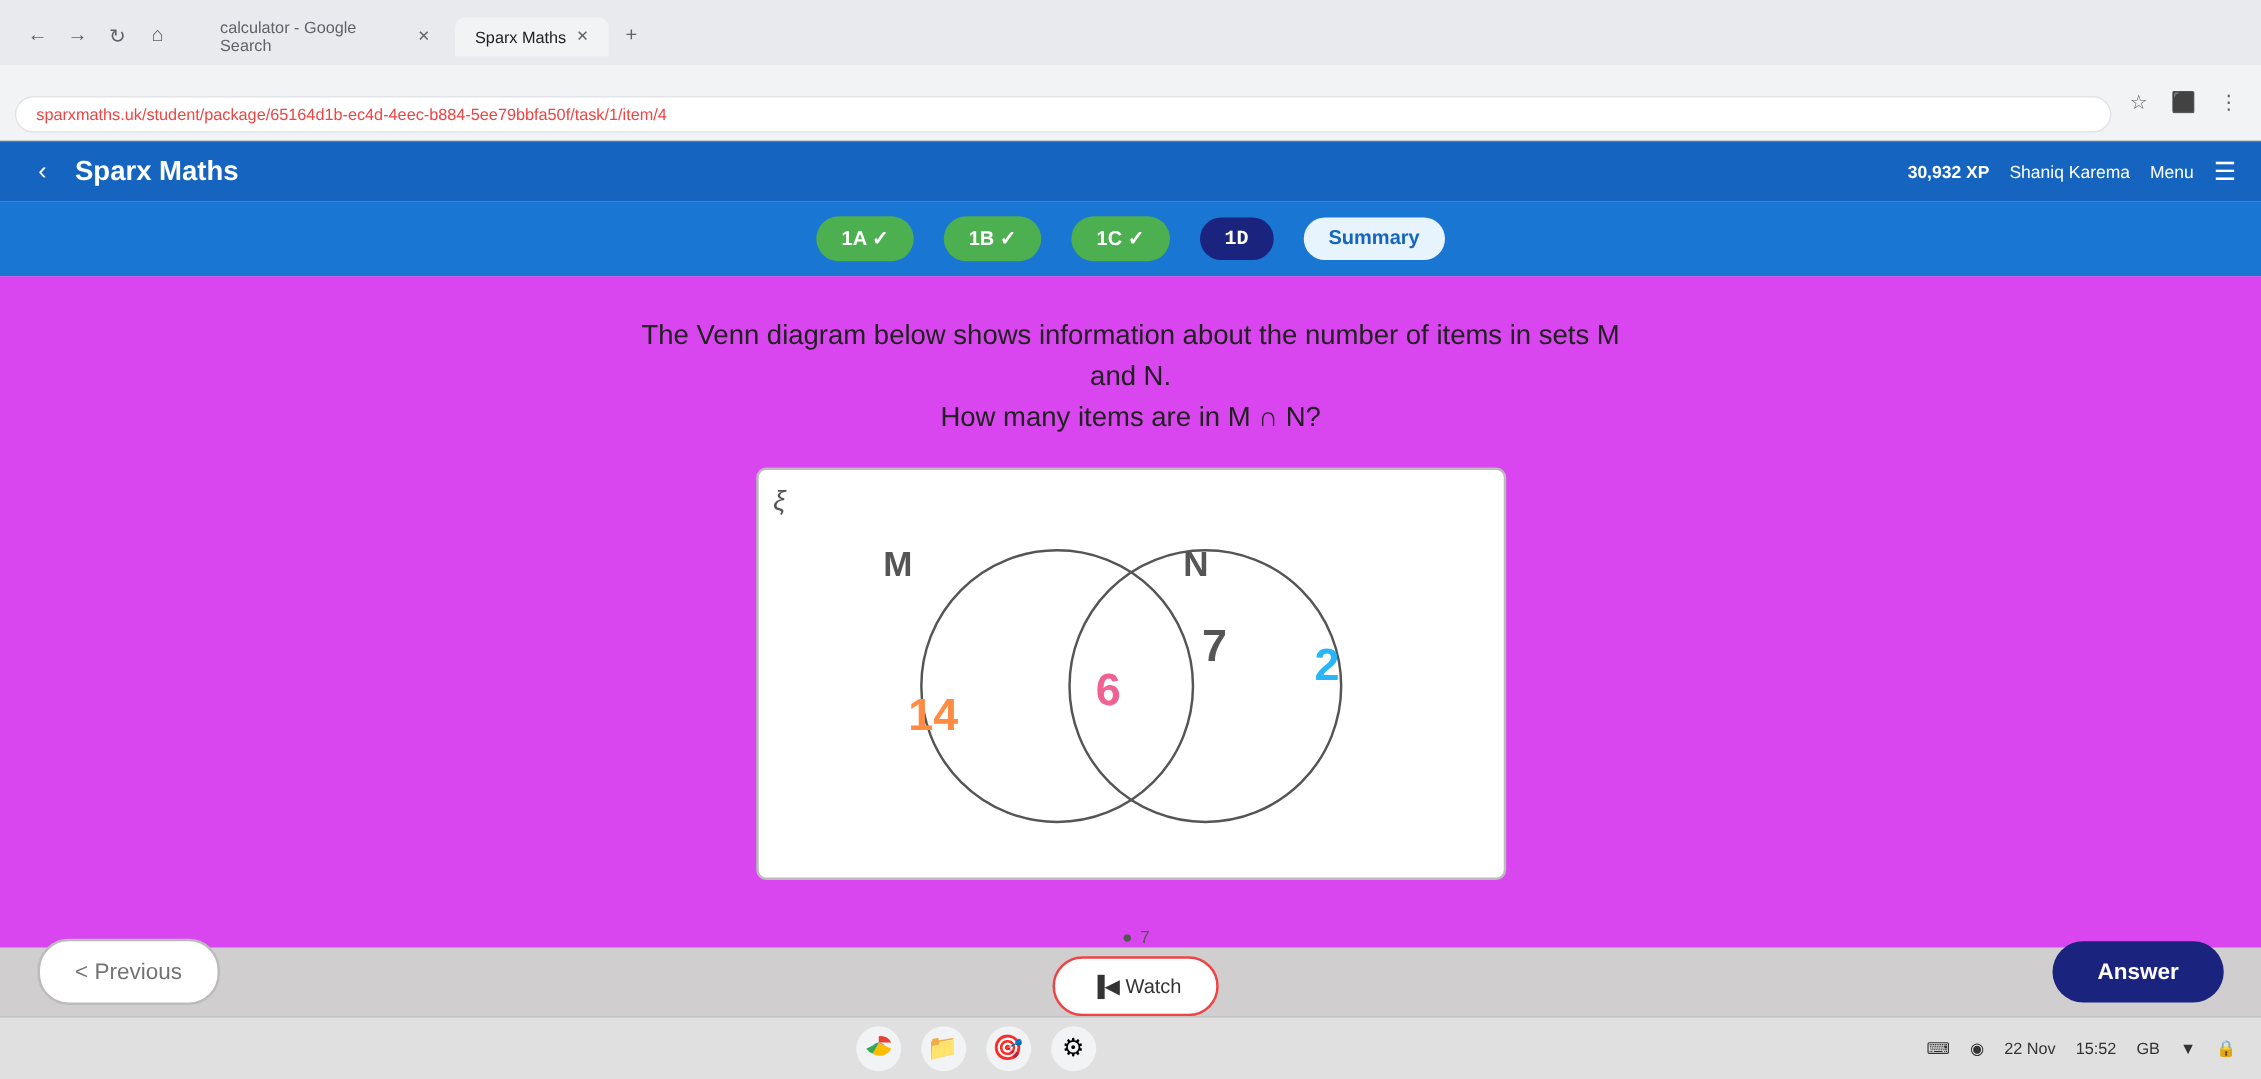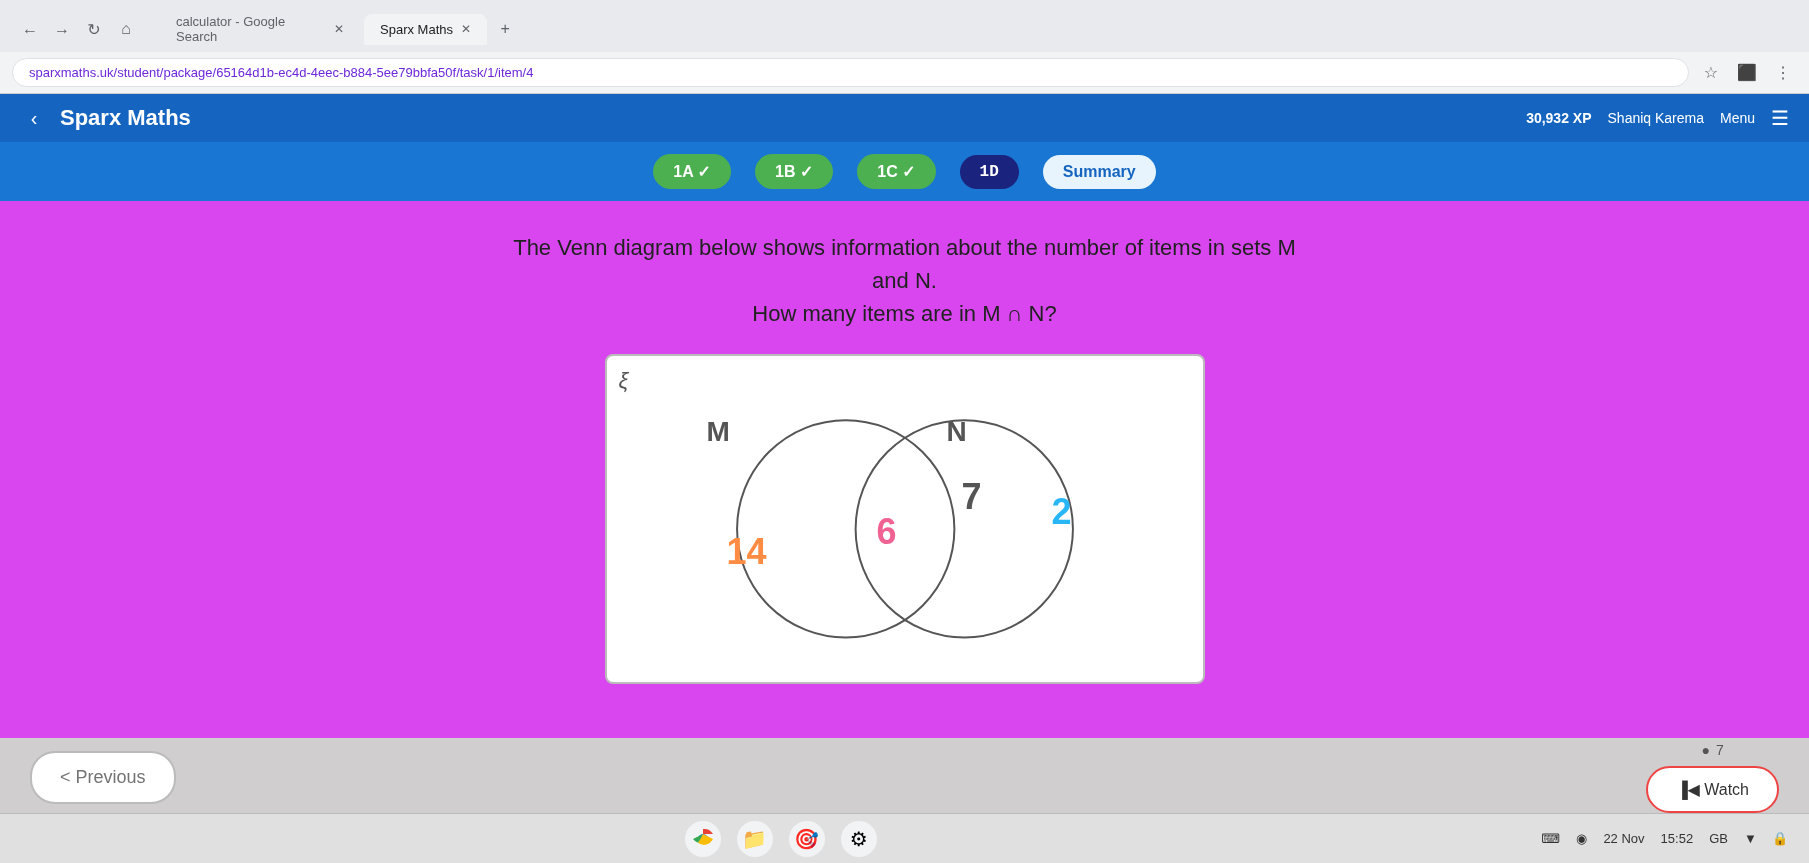--- a/index.html
+++ b/index.html
@@ -80,21 +80,22 @@
       background: #f1f3f4;
     }
 
     .address-bar {
       flex: 1;
       background: #fff;
       border: 1px solid #dfe1e5;
       border-radius: 20px;
       padding: 6px 16px;
       font-size: 13px;
-      color: #6d28d9;
+      color: #ef4444;
+      margin-top: 19px;
     }
 
     
     .app-header {
       background: #1565c0;
       color: white;
       padding: 10px 20px;
       display: flex;
       align-items: center;
       gap: 12px;
@@ -437,20 +438,21 @@
   <button class="prev-btn">&lt; Previous</button>
 
   <div class="center-controls">
     <div class="hint-indicator">
       <span>●</span>
       <span>7</span>
     </div>
     <button class="watch-btn">▐◀ Watch</button>
   </div>
 
+  <button class="answer-btn">Answer</button>
 </div>
 
 <div class="taskbar">
   <div class="taskbar-icons">
     <div class="taskbar-icon" style="background:#f1f3f4;">
       <svg width="24" height="24" viewBox="0 0 24 24">
         <circle cx="12" cy="12" r="5" fill="#4285f4"></circle>
         <path d="M12 7 h10 A10 10 0 0 0 12 2 Z" fill="#ea4335"></path>
         <path d="M12 7 L7 15.7 A10 10 0 0 0 22 12 Z" fill="#fbbc04"></path>
         <path d="M12 7 L2 12 A10 10 0 0 0 7 15.7 Z" fill="#34a853"></path>

